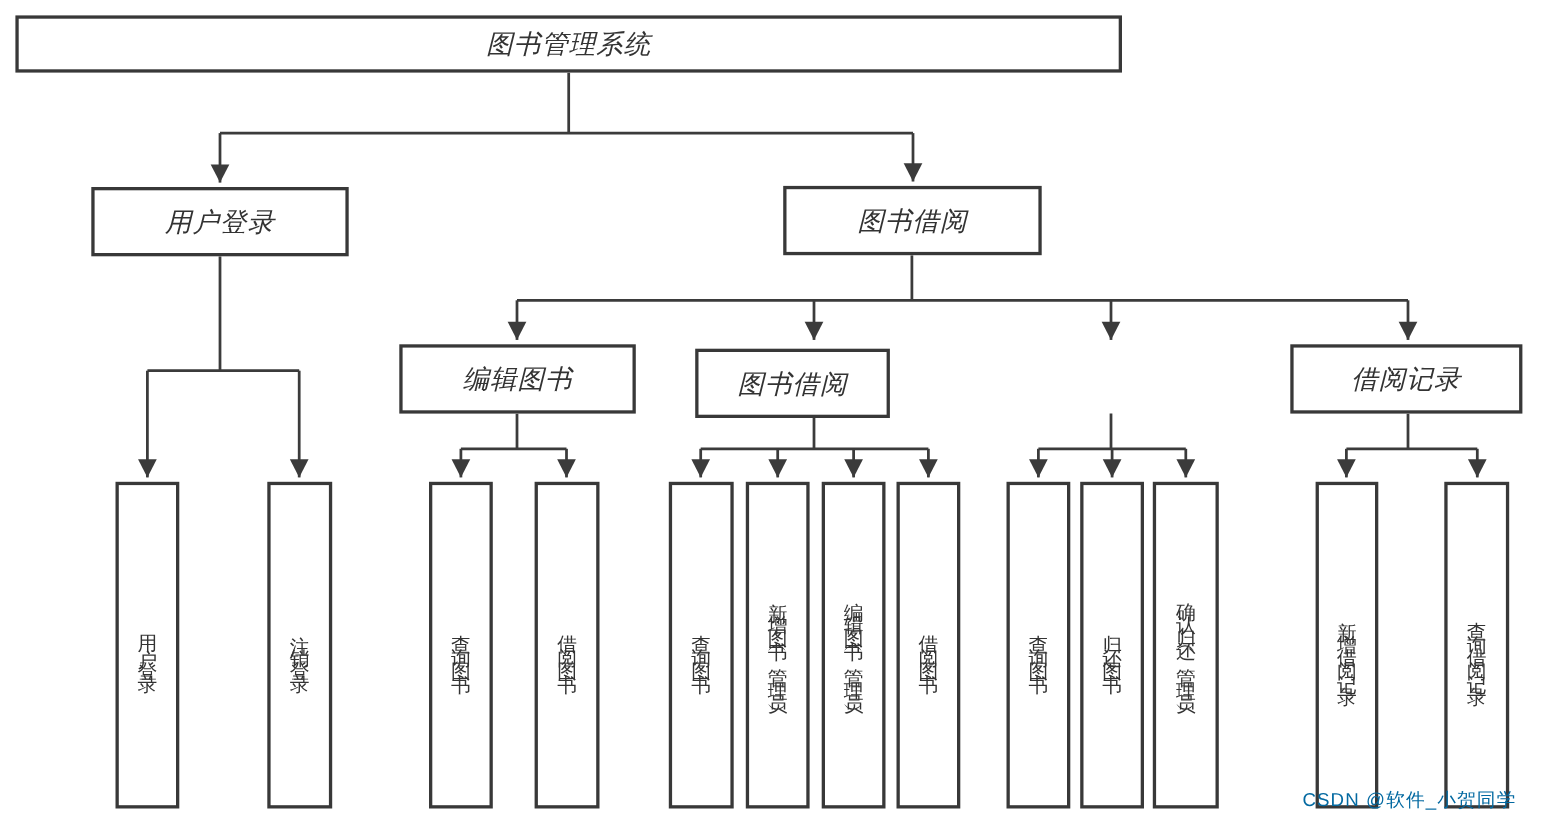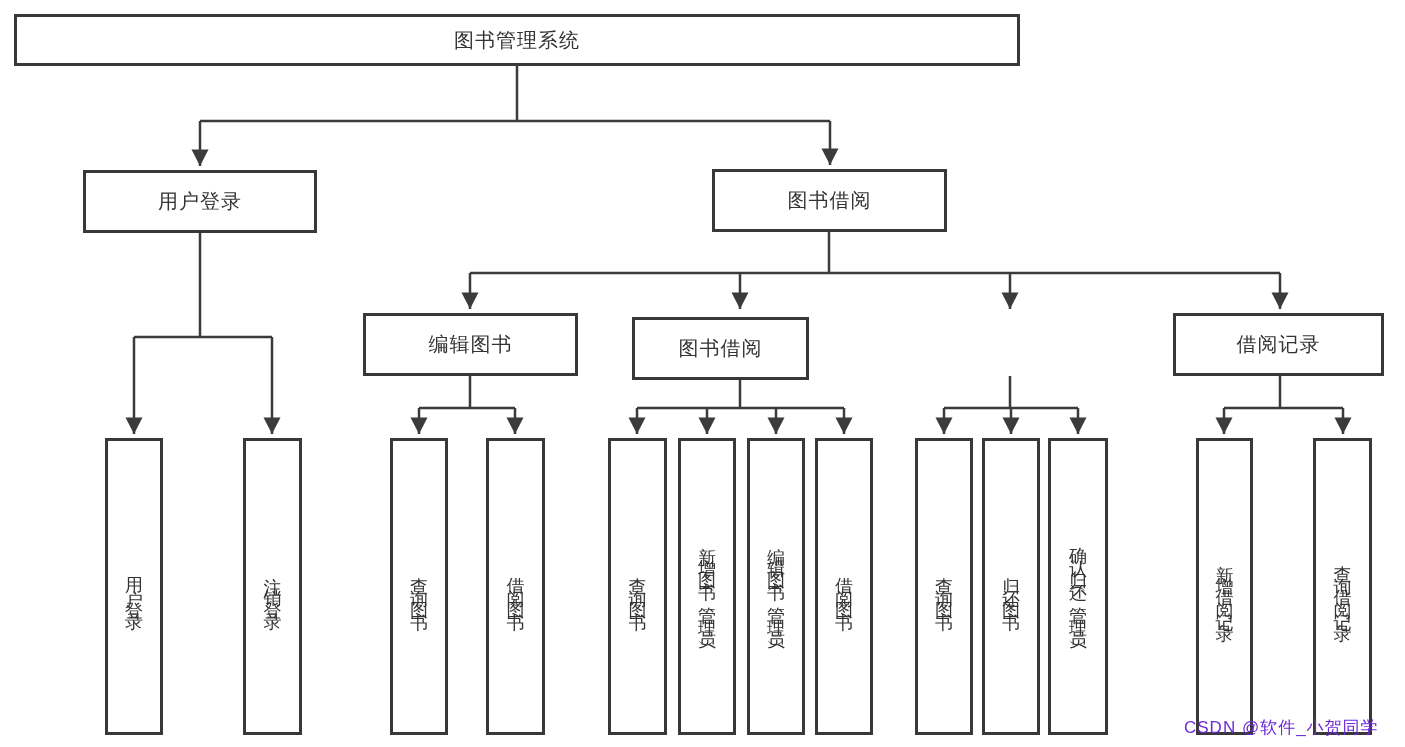--- a/index.html
+++ b/index.html
@@ -13,36 +13,36 @@
   #wires{position:absolute;left:0;top:0;}
   .ln{fill:none;stroke:#3b3b3b;stroke-width:2.5;}
   .node{
     position:absolute;
     box-sizing:border-box;
     border:3px solid #383838;
     background:#ffffff;
     display:flex;align-items:center;justify-content:center;
     color:#333333;
   }
-  .hnode{font-size:20px;letter-spacing:1px;white-space:nowrap;}
+  .hnode{font-size:24px;letter-spacing:1px;white-space:nowrap;font-style:italic;}
   .vnode{
     top:438px;height:297px;
     font-size:18px;
   }
   .vnode .vtxt{
     writing-mode:vertical-rl;
     text-orientation:mixed;
     letter-spacing:12px;
     line-height:1;
   }
   #watermark{
     position:absolute;
     left:1184px;top:716px;
     font-size:17px;
-    color:#6d28d9;
+    color:#0369a1;
     letter-spacing:1px;
     white-space:nowrap;
     z-index:5;
   }
 </style>
 </head>
 <body>
 
 <div id="stage">
 

